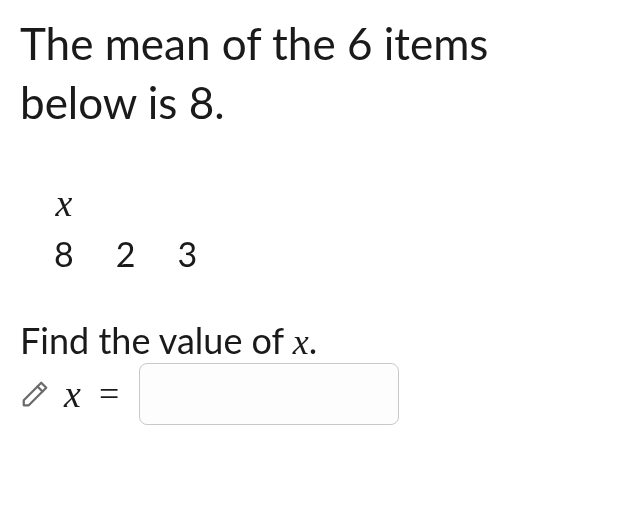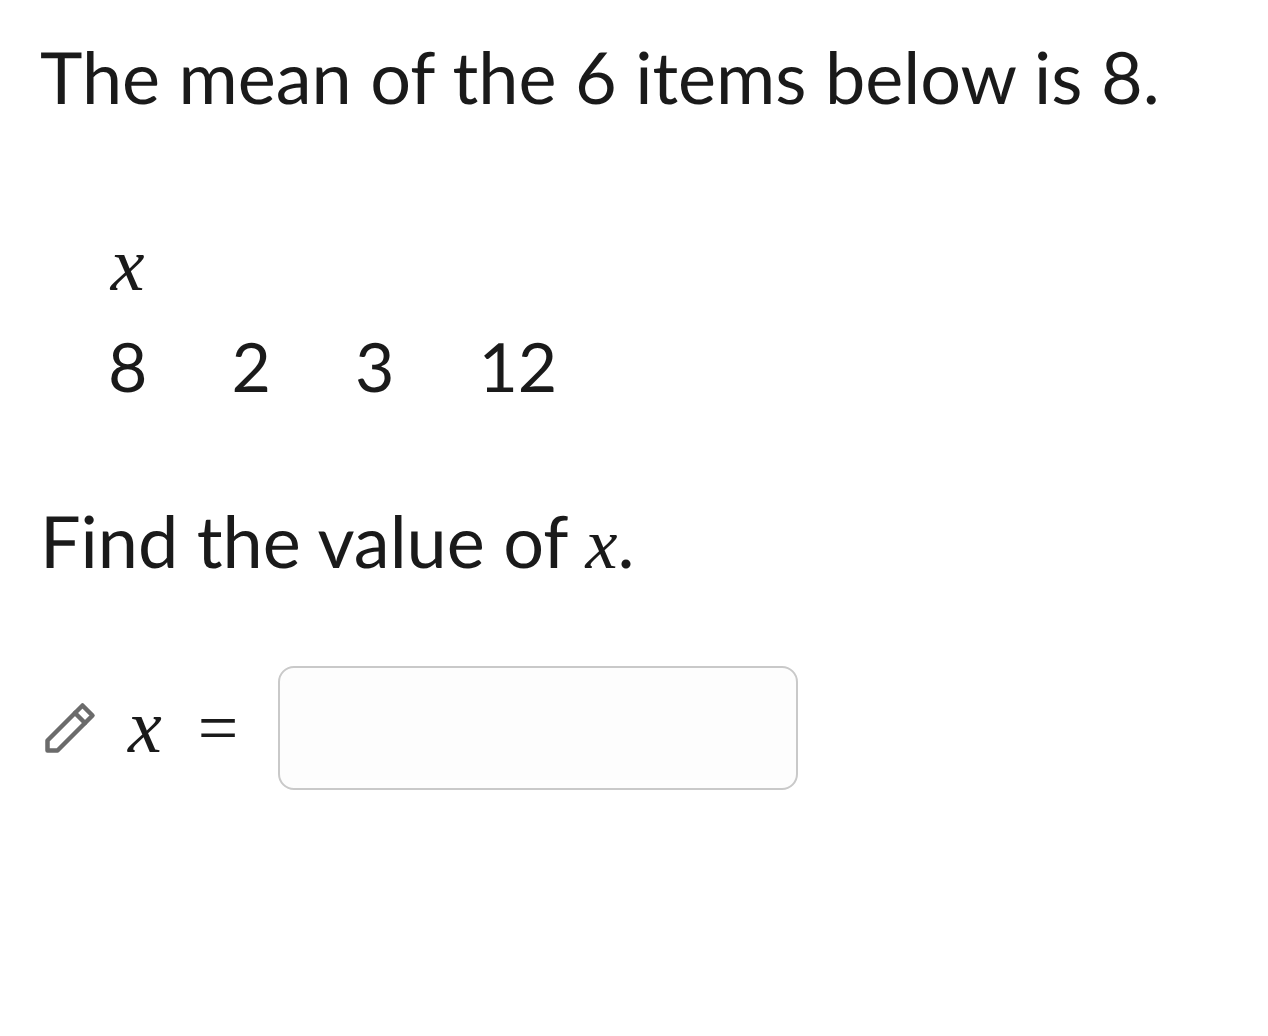--- a/index.html
+++ b/index.html
@@ -9,21 +9,21 @@
     }
     body {
       font-family: 'Lato', 'Helvetica Neue', Arial, sans-serif;
       width: 634px;
       height: 518px;
       padding: 14px 20px;
       color: #1a1a1a;
       background: #fff;
     }
     .problem-statement {
-      font-size: 36px;
+      font-size: 44px;
       line-height: 1.35;
       margin-bottom: 48px;
     }
     .data-grid {
       display: inline-grid;
       grid-template-columns: repeat(6, auto);
       grid-auto-rows: auto;
       column-gap: 42px;
       row-gap: 8px;
       margin-left: 34px;
@@ -33,21 +33,20 @@
     .data-grid .cell {
       text-align: center;
     }
     .data-grid .cell .mathvar {
       font-family: 'Times New Roman', serif;
       font-style: italic;
       font-size: 38px;
     }
     .prompt {
       font-size: 36px;
-      margin-bottom: 40px;
     }
     .prompt .mathvar {
       font-family: 'Times New Roman', serif;
       font-style: italic;
     }
     .answer-row {
       display: flex;
       align-items: center;
       gap: 12px;
     }
@@ -92,21 +91,20 @@
 <div class="data-grid">
   <div class="cell"><span class="mathvar">x</span></div>
   <div class="cell"></div>
   <div class="cell"></div>
   <div class="cell"></div>
   <div class="cell"></div>
   <div class="cell"></div>
   <div class="cell"><span>8</span></div>
   <div class="cell"><span>2</span></div>
   <div class="cell"><span>3</span></div>
-  <div class="cell"><span>12</span></div>
   <div class="cell"></div>
 </div>
 
 <div class="prompt">
   <span>Find the value of </span><span class="mathvar">x</span><span>.</span>
 </div>
 
 <div class="answer-row">
   <span class="pencil-icon">
     <svg viewBox="0 0 24 24" fill="none" stroke="#6b6b6b" stroke-width="1.8" stroke-linecap="round" stroke-linejoin="round">

